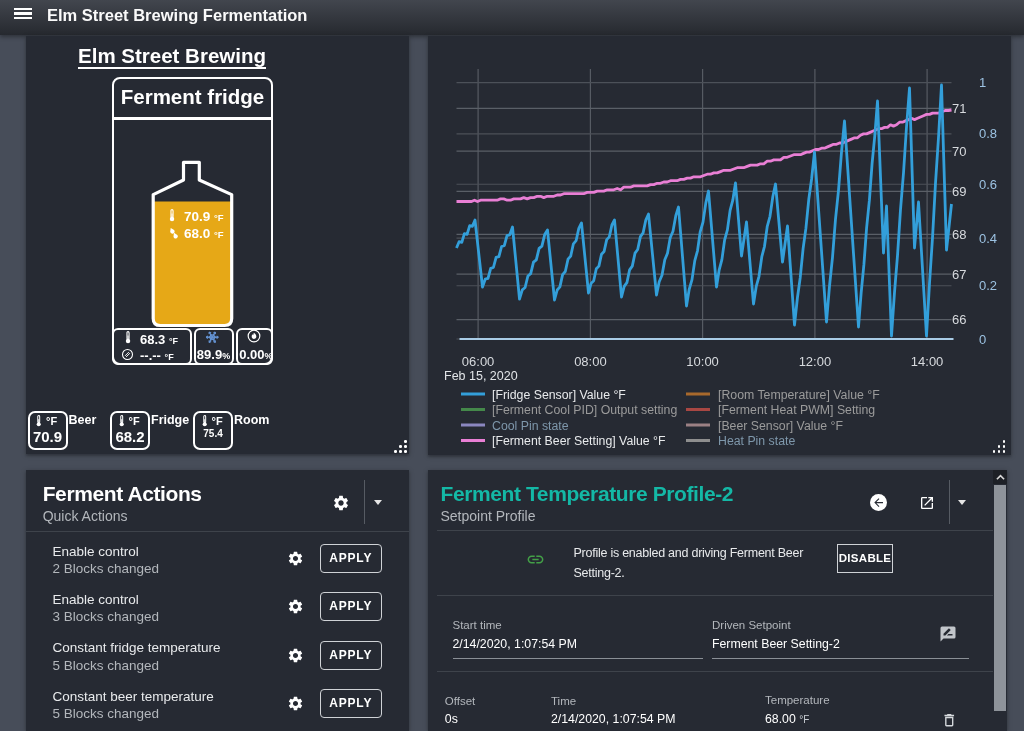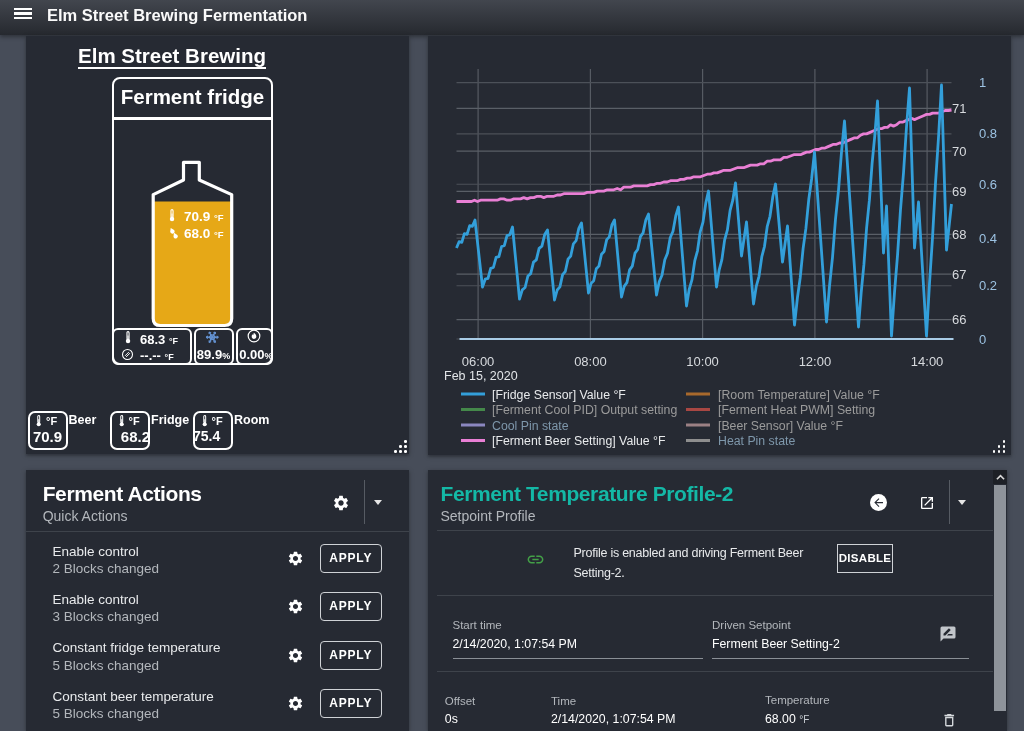--- a/index.html
+++ b/index.html
@@ -102,28 +102,28 @@
       <rect x="5.2" y="7" width="1.6" height="7" fill="#fff"></rect>
     </svg>
   <div class="abs b" style="left:20px;top:379px;font-size:11px;color:#fff">°F</div>
   <div class="abs b" style="left:1.5px;top:392px;width:40px;text-align:center;font-size:15px;color:#fff">70.9</div>
   <svg style="position:absolute;left:91.5px;top:379px" width="7.4399999999999995" height="12" viewBox="0 0 12 20">
       <rect x="4.4" y="1" width="3.2" height="12" rx="1.6" fill="none" stroke="#fff" stroke-width="1.7"></rect>
       <circle cx="6" cy="15.5" r="3.4" fill="#fff"></circle>
       <rect x="5.2" y="7" width="1.6" height="7" fill="#fff"></rect>
     </svg>
   <div class="abs b" style="left:102.5px;top:379px;font-size:11px;color:#fff">°F</div>
-  <div class="abs b" style="left:84px;top:392px;width:40px;text-align:right;font-size:15px;color:#fff">68.2</div>
+  <div class="abs b" style="left:84px;top:392px;width:40px;text-align:center;font-size:15px;color:#fff">68.2</div>
   <svg style="position:absolute;left:174.5px;top:379px" width="7.4399999999999995" height="12" viewBox="0 0 12 20">
       <rect x="4.4" y="1" width="3.2" height="12" rx="1.6" fill="none" stroke="#fff" stroke-width="1.7"></rect>
       <circle cx="6" cy="15.5" r="3.4" fill="#fff"></circle>
       <rect x="5.2" y="7" width="1.6" height="7" fill="#fff"></rect>
     </svg>
   <div class="abs b" style="left:185.5px;top:379px;font-size:11px;color:#fff">°F</div>
-  <div class="abs b" style="left:167px;top:392px;width:40px;text-align:left;font-size:14px;color:#fff">75.4</div>
+  <div class="abs b" style="left:167px;top:392px;width:40px;text-align:center;font-size:10px;color:#fff">75.4</div>
   <div class="abs b" style="left:42.5px;top:376.5px;font-size:12.5px;color:#fff">Beer</div>
   <div class="abs b" style="left:125px;top:376.5px;font-size:12.5px;color:#fff">Fridge</div>
   <div class="abs b" style="left:208px;top:376.5px;font-size:12.5px;color:#fff">Room</div>
 
   <div style="position:absolute;left:378px;top:404px;width:2.6px;height:2.6px;background:#fff;border-radius:50%"></div>
     <div style="position:absolute;left:378px;top:409px;width:2.6px;height:2.6px;background:#fff;border-radius:50%"></div>
     <div style="position:absolute;left:378px;top:414px;width:2.6px;height:2.6px;background:#fff;border-radius:50%"></div>
     <div style="position:absolute;left:373px;top:409px;width:2.6px;height:2.6px;background:#fff;border-radius:50%"></div>
     <div style="position:absolute;left:373px;top:414px;width:2.6px;height:2.6px;background:#fff;border-radius:50%"></div>
     <div style="position:absolute;left:368px;top:414px;width:2.6px;height:2.6px;background:#fff;border-radius:50%"></div>

